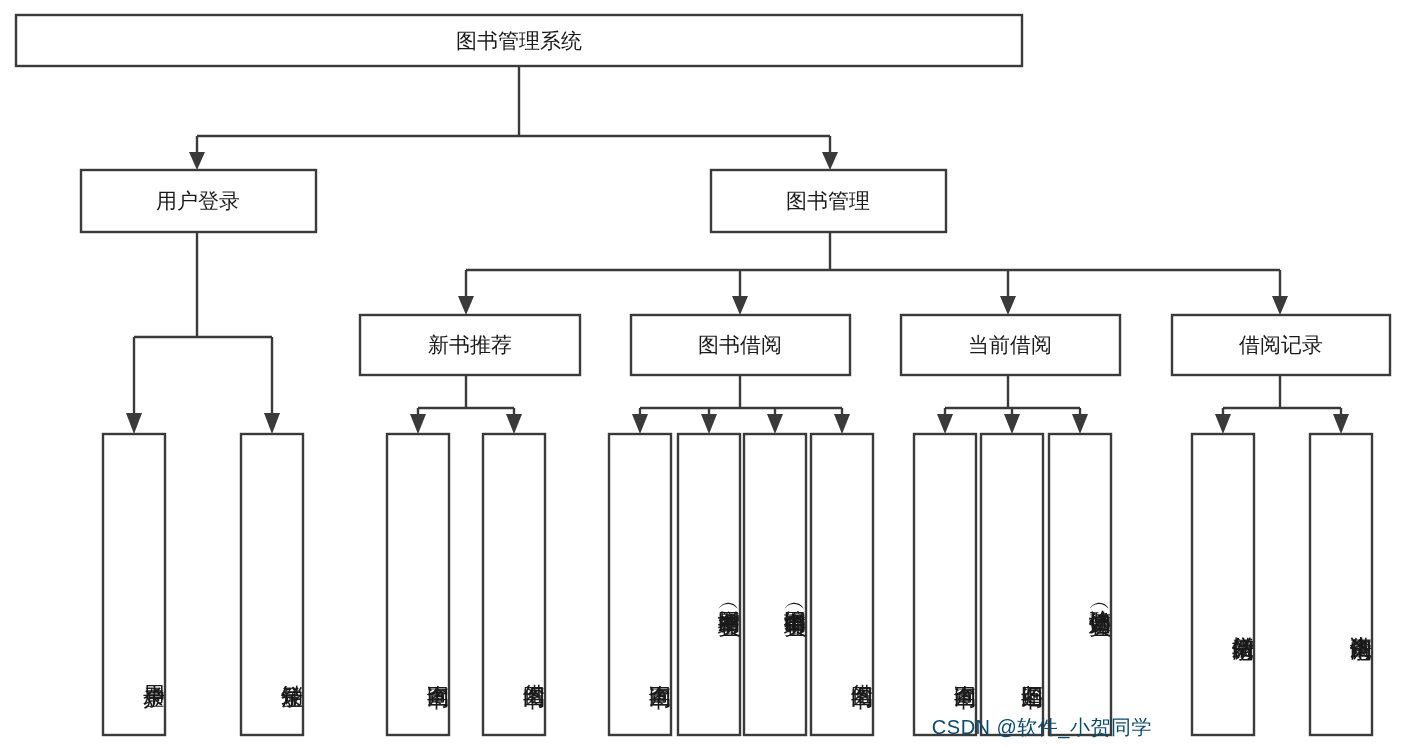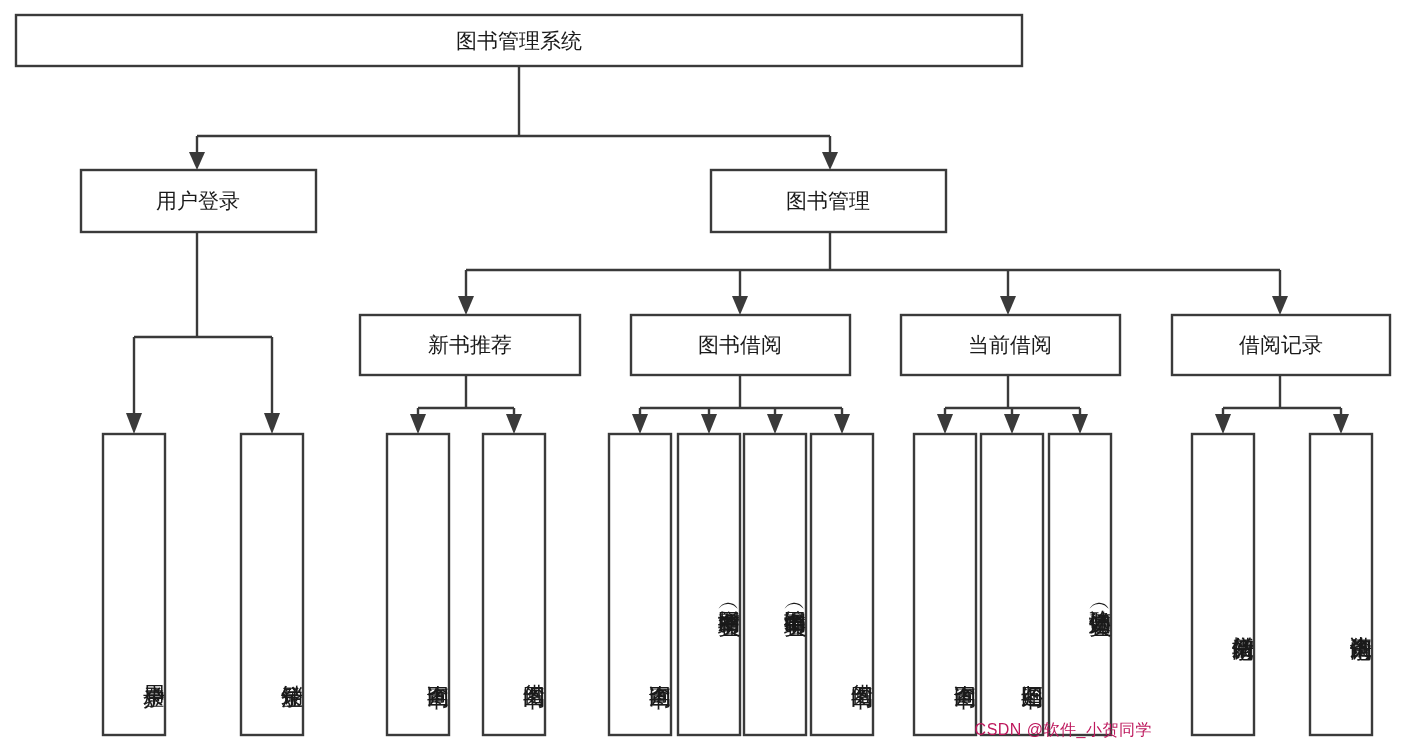--- a/index.html
+++ b/index.html
@@ -61,22 +61,22 @@
     align-items: flex-start;
     justify-content: center;
     white-space: nowrap;
     pointer-events: none;
   }
   .watermark {
     position: absolute;
     right: 8px;
     bottom: 6px;
     font-family: "Liberation Sans", "DejaVu Sans", sans-serif;
-    font-size: 16px;
-    color: #be185d;
+    font-size: 20px;
+    color: #0c4a6e;
     letter-spacing: 0.5px;
     white-space: nowrap;
     margin-left: 13px;
   }
 </style>
 </head>
 <body>
 
 <div id="diagram-root">
 

